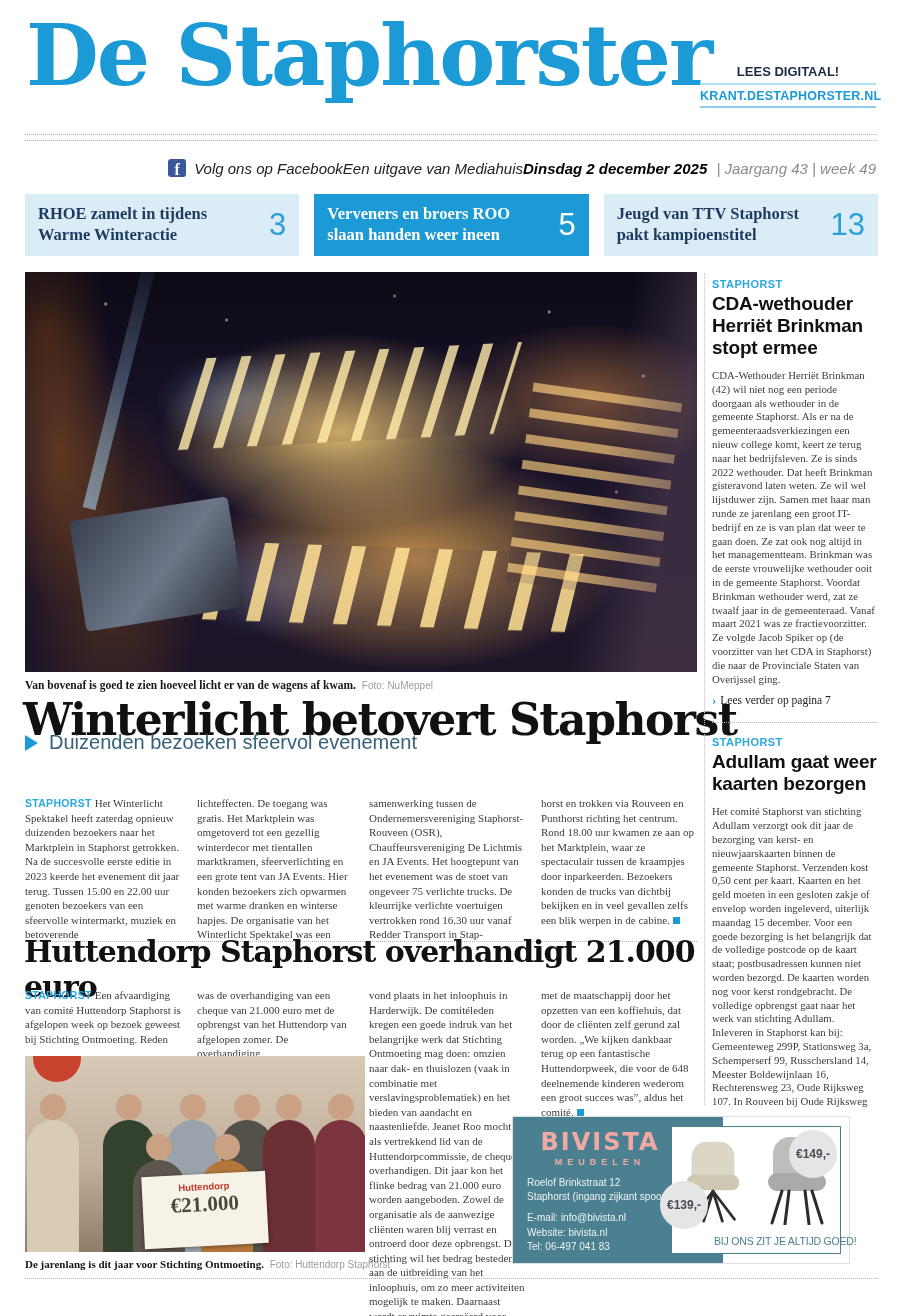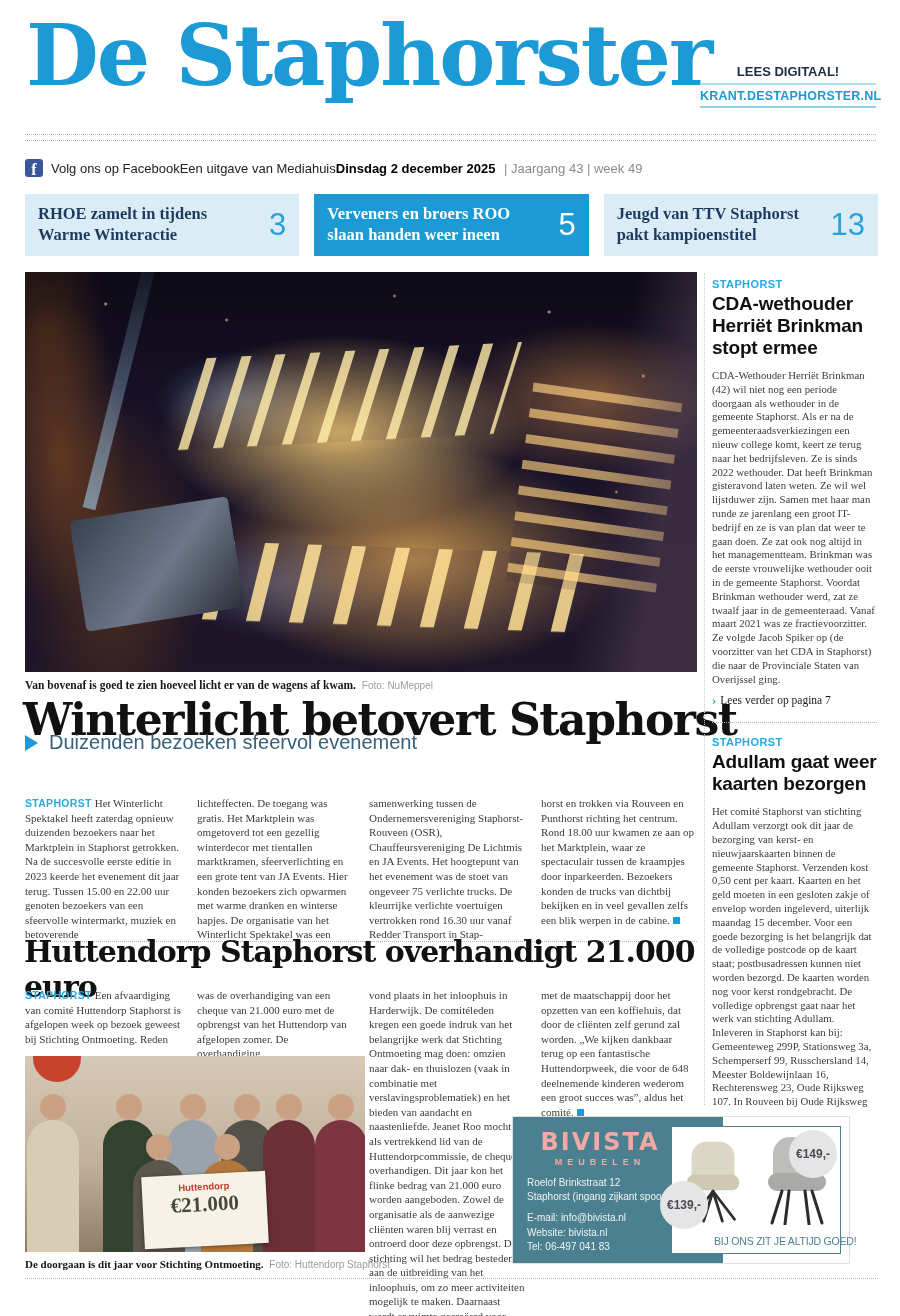--- a/index.html
+++ b/index.html
@@ -14,21 +14,21 @@
   .digital-line1{font-size:13px;font-weight:bold;color:#1c2b45;padding-bottom:4px;
                  border-bottom:2px solid #aee0f5;}
   .digital-line2{font-size:12.5px;font-weight:bold;color:#1b9ad6;padding:4px 0 3px;
                  border-bottom:2px solid #8fd0ee;letter-spacing:.2px;}
 
   .rule-double{position:absolute;left:25px;right:24px;top:134px;height:5px;
                border-top:1px dotted #b0b0b0;border-bottom:1px dotted #b0b0b0;}
 
   
   .infobar{position:absolute;left:25px;right:24px;top:155px;height:26px;display:flex;
-           align-items:center;justify-content:flex-start;font-size:13px;color:#222;}
+           align-items:center;justify-content:flex-end;font-size:15px;color:#222;font-style:italic;}
   .fb{display:flex;gap:8px;align-items:center;cursor:pointer;}
   .fb-icon{width:18px;height:18px;background:#3a579a;border-radius:3px;color:#fff;
            display:flex;align-items:flex-end;justify-content:center;overflow:hidden;}
   .fb-icon::after{content:"f";font:bold 16px/15px "Liberation Serif",serif;color:#fff;}
   .date-bold{font-weight:bold;color:#000;}
   .date-rest{color:#8b8b8b;margin-left:5px;}
 
   
   .teasers{position:absolute;left:25px;top:194px;width:853px;height:62px;display:flex;gap:15px;}
   .teaser{flex:1;display:flex;align-items:center;padding:0 13px;background:#daedf7;cursor:pointer;}
@@ -243,21 +243,21 @@
     <div class="person p7"></div>
     <div class="person p8"></div>
     <div class="person p5"></div>
     <div class="person p6"></div>
     <div class="cheque">
       <div class="cheque-title">Huttendorp</div>
       <div class="cheque-amount">€21.000</div>
     </div>
   </div>
   <div class="caption cap-2">
-    <span>De doorgaan is dit jaar voor Stichting Ontmoeting.</span>
+    <span>De jarenlang is dit jaar voor Stichting Ontmoeting.</span>
     <span class="credit">Foto: Huttendorp Staphorst</span>
   </div>
 
   <div class="vert-rule"></div>
   <div class="sidebar">
     <div>
       <div class="sb-kicker">STAPHORST</div>
       <div class="sb-headline">CDA-wethouder Herriët Brinkman stopt ermee</div>
       <div class="sb-body">CDA-Wethouder Herriët Brinkman (42) wil niet nog een periode doorgaan als wethouder in de gemeente Staphorst. Als er na de gemeenteraadsverkiezingen een nieuw college komt, keert ze terug naar het bedrijfsleven. Ze is sinds 2022 wethouder. Dat heeft Brinkman gisteravond laten weten. Ze wil wel lijstduwer zijn. Samen met haar man runde ze jarenlang een groot IT-bedrijf en ze is van plan dat weer te gaan doen. Ze zat ook nog altijd in het managementteam. Brinkman was de eerste vrouwelijke wethouder ooit in de gemeente Staphorst. Voordat Brinkman wethouder werd, zat ze twaalf jaar in de gemeenteraad. Vanaf maart 2021 was ze fractievoorzitter. Ze volgde Jacob Spiker op (de voorzitter van het CDA in Staphorst) die naar de Provinciale Staten van Overijssel ging.</div>
       <div class="sb-more">

